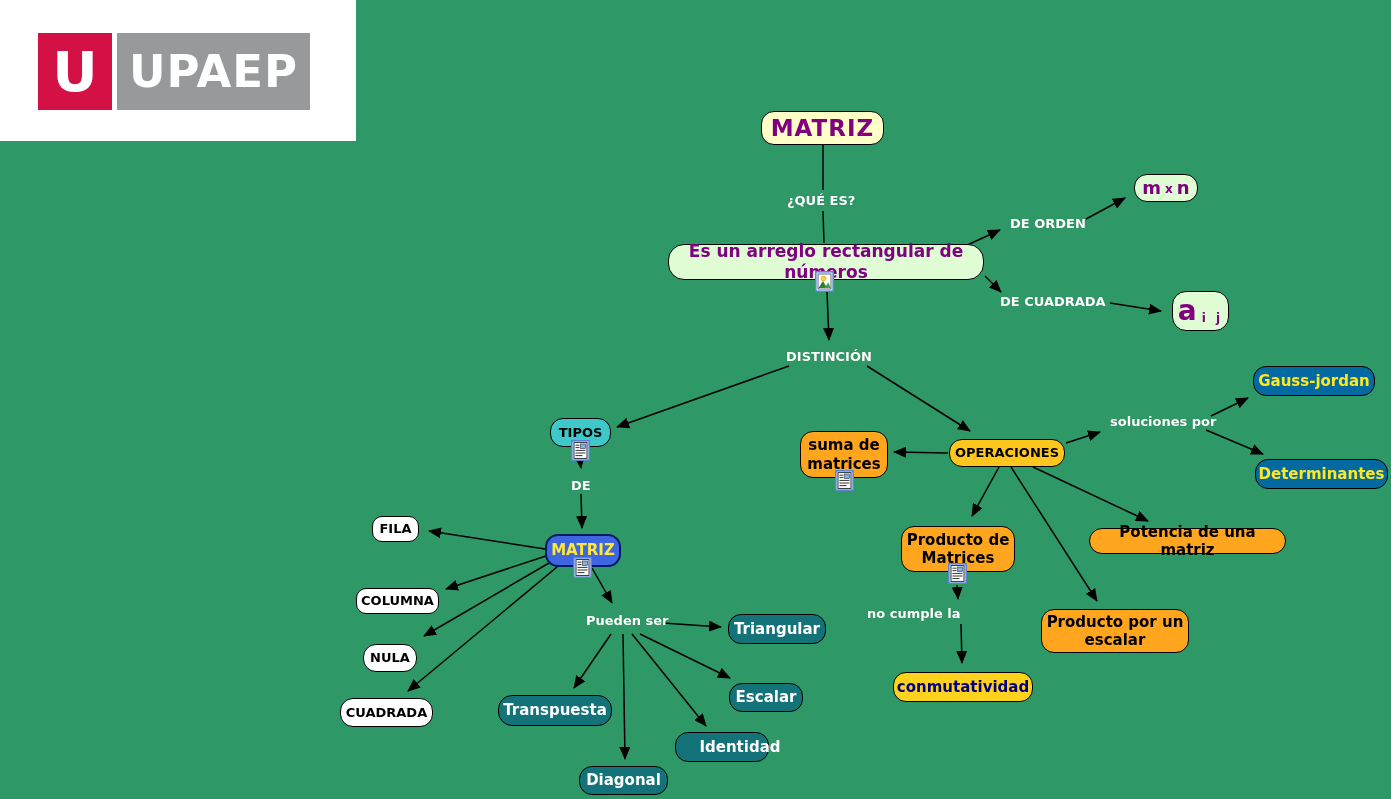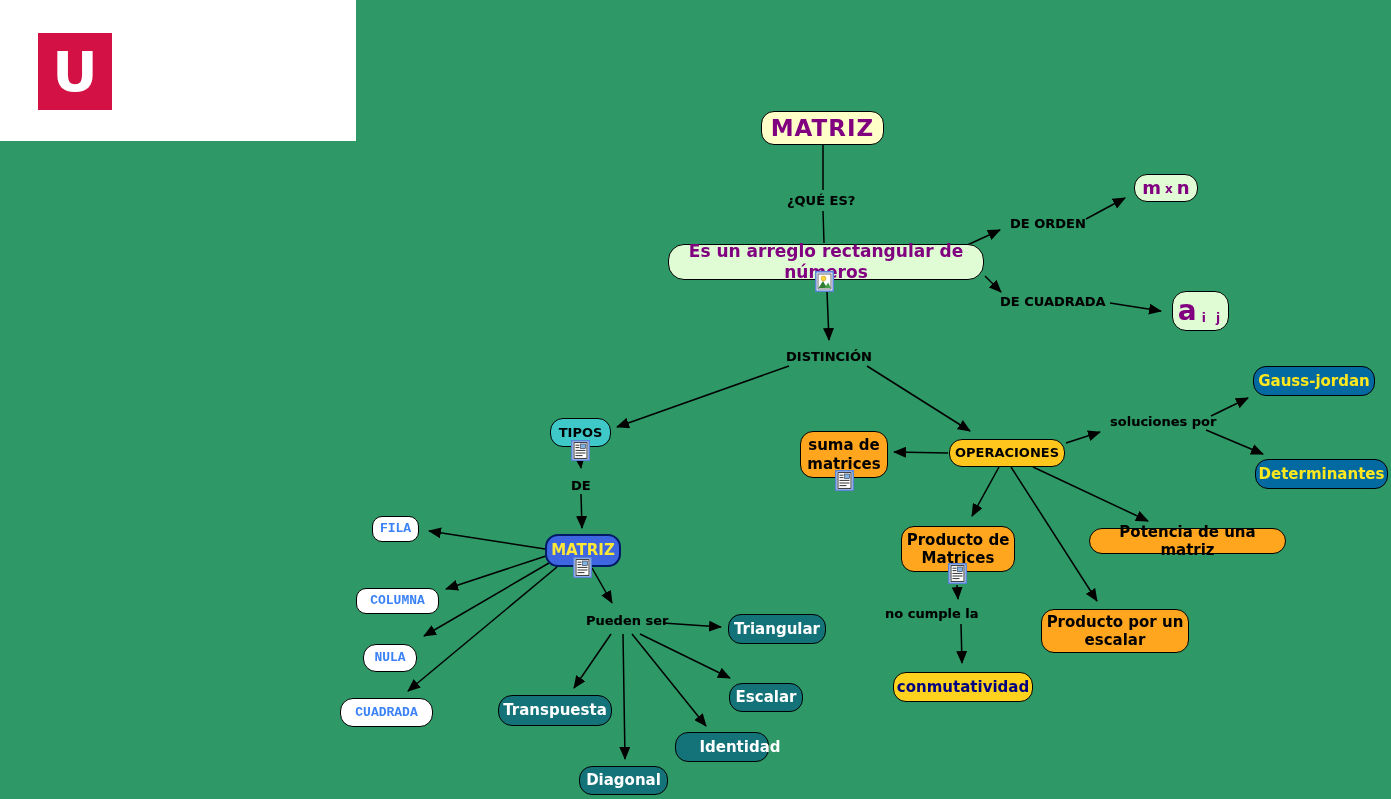--- a/index.html
+++ b/index.html
@@ -16,31 +16,31 @@
   .node{
     position:absolute;z-index:2;box-sizing:border-box;
     border:1.6px solid #000;border-radius:13px;
     display:flex;align-items:center;justify-content:center;
     font-weight:bold;text-align:center;white-space:pre-line;line-height:1.22;
   }
   .cream {background:#FFFFC8;color:#800080;}
   .lgreen{background:#DFFCD4;color:#800080;}
   .tealc {background:#3FC8C8;color:#000;}
   .bluec {background:#3E66E0;color:#FFE836;border-color:#001A66;border-width:2px;}
-  .whitec{background:#FFFFFF;color:#3b82f6;font-family:Liberation Mono, monospace;}
+  .whitec{background:#FFFFFF;color:#000000;}
   .dteal {background:#137379;color:#FFF;}
   .orangec{background:#FFA51E;color:#000;}
   .goldc {background:#FFC61E;color:#000;}
   .yellowc{background:#FFD21E;color:#000080;}
   .navyc {background:#0369a1;color:#FFE81E;}
   .fs13{font-size:13px;} .fs15{font-size:15px;} .fs17{font-size:17px;} .fs23{font-size:23px;letter-spacing:1px;}
 
   
   .label{
-    position:absolute;z-index:2;color:#000000;font-weight:bold;font-size:13px;
+    position:absolute;z-index:2;color:#ffffff;font-weight:bold;font-size:13px;
     white-space:nowrap;text-shadow:0 0 1px rgba(0,0,0,.25);
   }
 
   
   .res-icon{position:absolute;z-index:3;display:block;}
 
   
   .mxn-m,.mxn-n{font-size:18px;}
   .mxn-x{font-size:12px;margin:2px 4px 0 4px;}
   
@@ -151,21 +151,21 @@
 
   <div class="node yellowc fs15" style="left:893px;top:672px;width:140px;height:30px;">conmutatividad</div>
 
   <div class="label" style="left:787px;top:193px;">¿QUÉ ES?</div>
   <div class="label" style="left:1010px;top:216px;">DE ORDEN</div>
   <div class="label" style="left:1000px;top:294px;">DE CUADRADA</div>
   <div class="label" style="left:786px;top:349px;">DISTINCIÓN</div>
   <div class="label" style="left:571px;top:478px;">DE</div>
   <div class="label" style="left:586px;top:613px;">Pueden ser</div>
   <div class="label" style="left:1110px;top:414px;">soluciones por</div>
-  <div class="label" style="left:885px;top:606px;">no cumple la</div>
+  <div class="label" style="left:867px;top:606px;">no cumple la</div>
 
   <span class="res-icon" style="left:815px;top:271px;">
     <svg width="19" height="21" viewBox="0 0 19 21">
       <rect x="0.8" y="0.8" width="17.4" height="19.4" fill="#FFF" stroke="#5B84D6" stroke-width="1.6"></rect>
       <rect x="3" y="3" width="13" height="15" fill="#FFF" stroke="#445" stroke-width="0.8"></rect>
       <circle cx="8.5" cy="7.5" r="2.4" fill="#FFD73B" stroke="#C79A00" stroke-width="0.6"></circle>
       <path d="M3.5 17 L8 10 L12 17 Z" fill="#2E7D32"></path>
       <path d="M9.5 17 L13.2 11.5 L15.9 17 Z" fill="#43A047"></path>
     </svg>
   </span>
@@ -219,15 +219,18 @@
       <line x1="4.5" y1="10.4" x2="14.5" y2="10.4" stroke="#333" stroke-width="1"></line>
       <line x1="4.5" y1="13" x2="14.5" y2="13" stroke="#333" stroke-width="1"></line>
       <line x1="4.5" y1="15.6" x2="11.5" y2="15.6" stroke="#333" stroke-width="1"></line>
     </svg>
   </span>
 
   <div class="logo-panel">
     <div class="logo-mark">
       <span>U</span>
     </div>
+    <div class="logo-word">
+      <span>UPAEP</span>
+    </div>
   </div>
 
 </div>
 
 </body></html>

